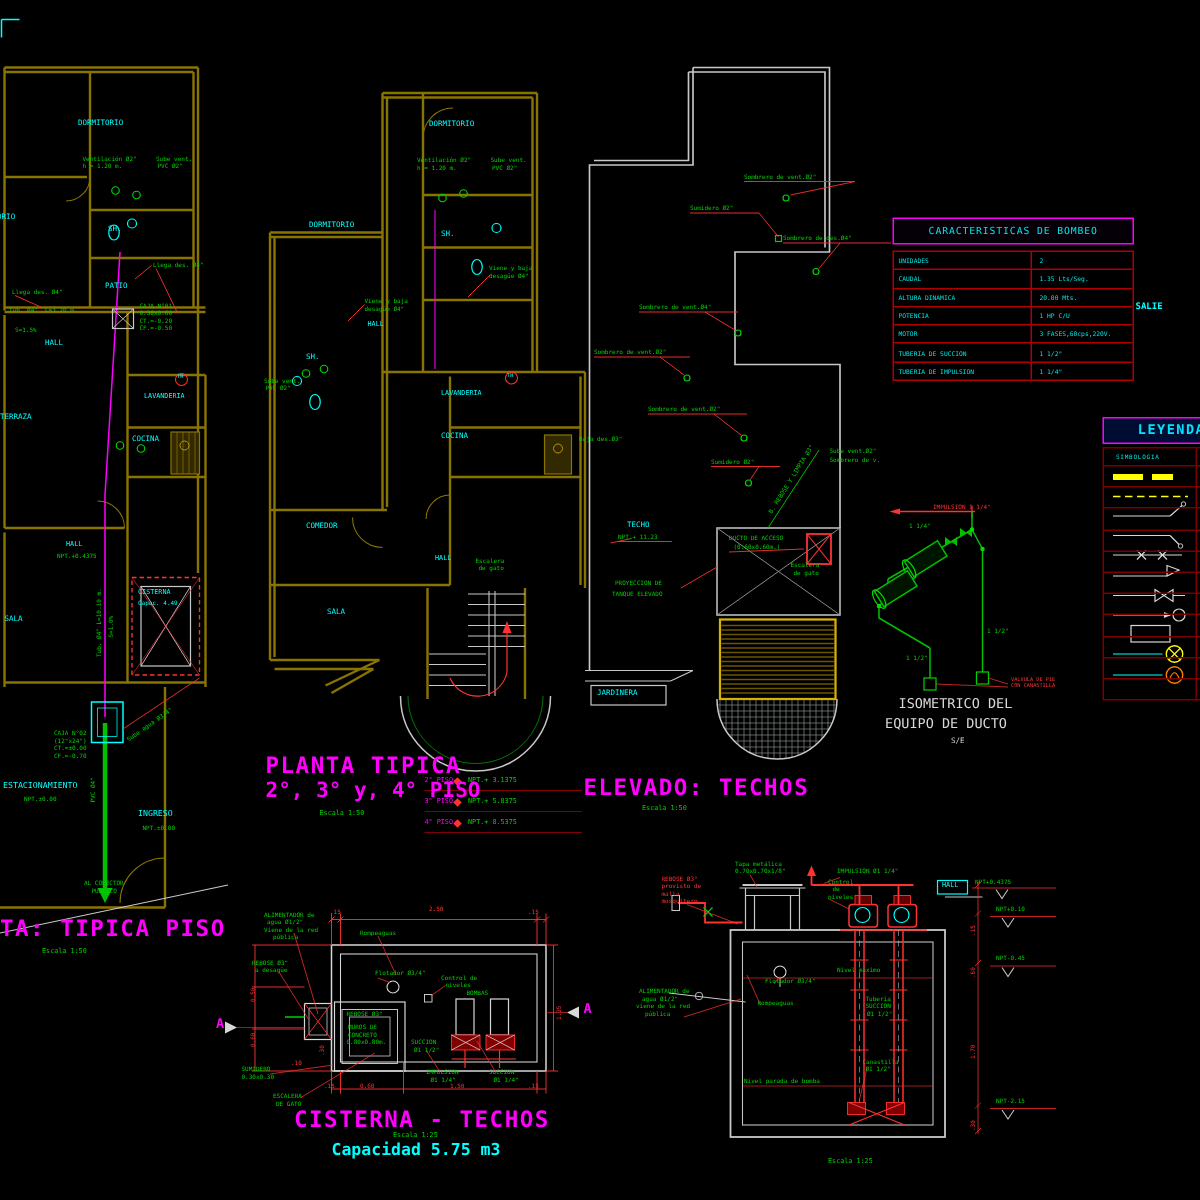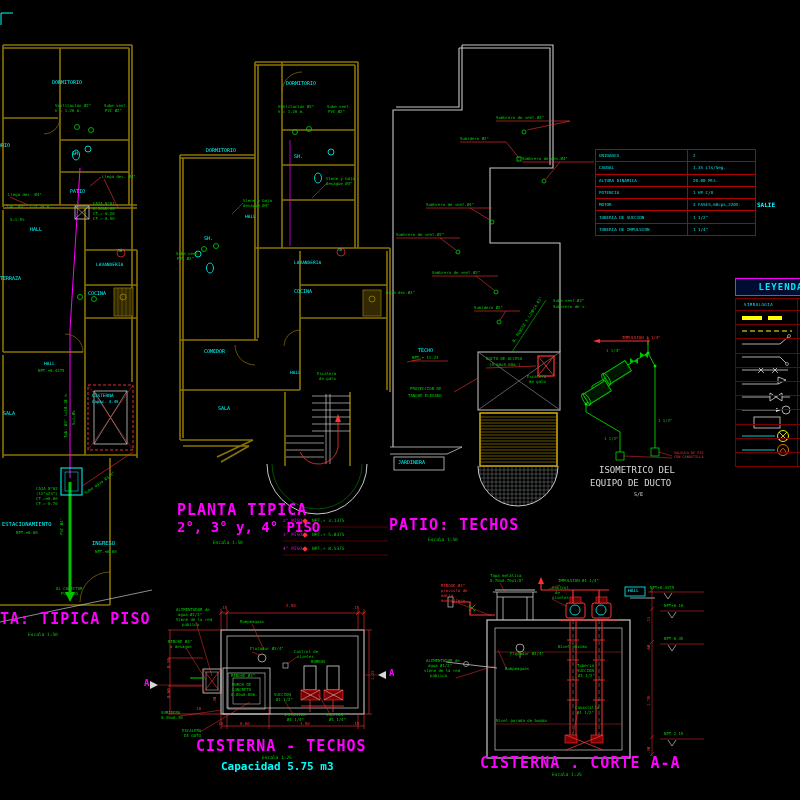--- a/index.html
+++ b/index.html
@@ -283,20 +283,21 @@
     <path d="M742 436 H775" stroke="#00ffff" stroke-width="0.8"></path>
     <circle cx="783" cy="436" r="5.5" stroke="#ffff00" fill="none" stroke-width="0.9"></circle>
     <path d="M779 432 L787 440 M787 432 L779 440" stroke="#ffff00" stroke-width="0.8"></path>
     <path d="M742 450 H775" stroke="#00ffff" stroke-width="0.8"></path>
     <circle cx="783" cy="450" r="5.5" stroke="#ff8000" fill="none" stroke-width="0.9"></circle>
     <path d="M780 452 q3 -7 6 0" stroke="#ff8000" stroke-width="0.8" fill="none"></path>
   </g>
 </svg>
 
 <div class="ptable">
+  <div class="ptable-title">CARACTERISTICAS  DE  BOMBEO</div>
   <div class="ptable-body">
 
   <div class="prow">
         <span class="plabel">UNIDADES</span>
         <span class="pvalue">2</span>
       </div>
       <div class="prow">
         <span class="plabel">CAUDAL</span>
         <span class="pvalue">1.35  Lts/Seg.</span>
       </div>
@@ -434,21 +435,21 @@
     <span class="ann" style="left: 512px; top: 341px; color: rgb(0, 210, 0); font-size: 4px; transform: rotate(-58deg);">B. REBOSE Y LIMPIA Ø3"</span>
     <span class="ann" style="left: 418px; top: 348px; color: rgb(0, 255, 255); font-size: 5px;">TECHO</span>
     <span class="ann" style="left: 412px; top: 356px; color: rgb(0, 210, 0); font-size: 4px;">NPT.+  11.23</span>
     <span class="ann" style="left: 486px; top: 357px; color: rgb(0, 210, 0); font-size: 4px;">DUCTO DE ACCESO</span>
     <span class="ann" style="left: 489px; top: 363px; color: rgb(0, 210, 0); font-size: 4px;">(0.60x0.60m.)</span>
     <span class="ann" style="left: 527px; top: 375px; color: rgb(0, 210, 0); font-size: 4px;">Escalera</span>
     <span class="ann" style="left: 529px; top: 380px; color: rgb(0, 210, 0); font-size: 4px;">de gato</span>
     <span class="ann" style="left: 410px; top: 387px; color: rgb(0, 210, 0); font-size: 4px;">PROYECCION DE</span>
     <span class="ann" style="left: 408px; top: 394px; color: rgb(0, 210, 0); font-size: 4px;">TANQUE ELEVADO</span>
     <span class="ann" style="left: 398px; top: 460px; color: rgb(0, 255, 255); font-size: 5px;">JARDINERA</span>
-    <span class="ann" style="left: 389px; top: 518px; color: rgb(255, 0, 255); font-size: 15px; font-weight: bold; letter-spacing: 1px;">PATIO: TECHOS</span>
+    <span class="ann" style="left: 389px; top: 518px; color: rgb(255, 0, 255); font-size: 15px; font-weight: bold; letter-spacing: 1px;">ELEVADO: TECHOS</span>
     <span class="ann" style="left: 428px; top: 538px; color: rgb(0, 210, 0); font-size: 4.5px;">Escala  1:50</span>
     <span class="ann" style="left: 757px; top: 202px; color: rgb(0, 255, 255); font-size: 6px; font-weight: bold;">SALIE</span>
     <span class="ann" style="left: 622px; top: 336px; color: rgb(255, 50, 50); font-size: 4px;">IMPULSION  1 1/4"</span>
     <span class="ann" style="left: 606px; top: 349px; color: rgb(0, 210, 0); font-size: 4px;">1 1/4"</span>
     <span class="ann" style="left: 658px; top: 419px; color: rgb(0, 210, 0); font-size: 4px;">1 1/2"</span>
     <span class="ann" style="left: 604px; top: 437px; color: rgb(0, 210, 0); font-size: 4px;">1 1/2"</span>
     <span class="ann" style="left: 674px; top: 452px; color: rgb(255, 50, 50); font-size: 3.5px;">VALVULA DE PIE</span>
     <span class="ann" style="left: 674px; top: 456px; color: rgb(255, 50, 50); font-size: 3.5px;">CON CANASTILLA</span>
     <span class="ann" style="left: 599px; top: 466px; color: rgb(217, 217, 217); font-size: 9px;">ISOMETRICO  DEL</span>
     <span class="ann" style="left: 590px; top: 479px; color: rgb(217, 217, 217); font-size: 9px;">EQUIPO  DE  DUCTO</span>
@@ -520,15 +521,14 @@
     <span class="ann" style="left: 577px; top: 711px; color: rgb(0, 210, 0); font-size: 4px;">Ø1 1/2"</span>
     <span class="ann" style="left: 496px; top: 719px; color: rgb(0, 210, 0); font-size: 4px;">Nivel  parada  de  bomba</span>
     <span class="ann" style="left: 426px; top: 659px; color: rgb(0, 210, 0); font-size: 4px;">ALIMENTADOR  de</span>
     <span class="ann" style="left: 428px; top: 664px; color: rgb(0, 210, 0); font-size: 4px;">agua  Ø1/2"</span>
     <span class="ann" style="left: 424px; top: 669px; color: rgb(0, 210, 0); font-size: 4px;">viene  de  la  red</span>
     <span class="ann" style="left: 430px; top: 674px; color: rgb(0, 210, 0); font-size: 4px;">pública</span>
     <span class="ann" style="left: 647px; top: 624px; color: rgb(255, 50, 50); font-size: 4px; transform: rotate(-90deg);">.15</span>
     <span class="ann" style="left: 647px; top: 652px; color: rgb(255, 50, 50); font-size: 4px; transform: rotate(-90deg);">.60</span>
     <span class="ann" style="left: 647px; top: 706px; color: rgb(255, 50, 50); font-size: 4px; transform: rotate(-90deg);">1.70</span>
     <span class="ann" style="left: 647px; top: 754px; color: rgb(255, 50, 50); font-size: 4px; transform: rotate(-90deg);">.30</span>
-    <span class="ann" style="left: 480px; top: 756px; color: rgb(255, 0, 255); font-size: 15px; font-weight: bold; letter-spacing: 1px;">CISTERNA . CORTE A-A</span>
     <span class="ann" style="left: 552px; top: 773px; color: rgb(0, 210, 0); font-size: 4.5px;">Escala  1:25</span>
   </div>
 
 </body></html>

